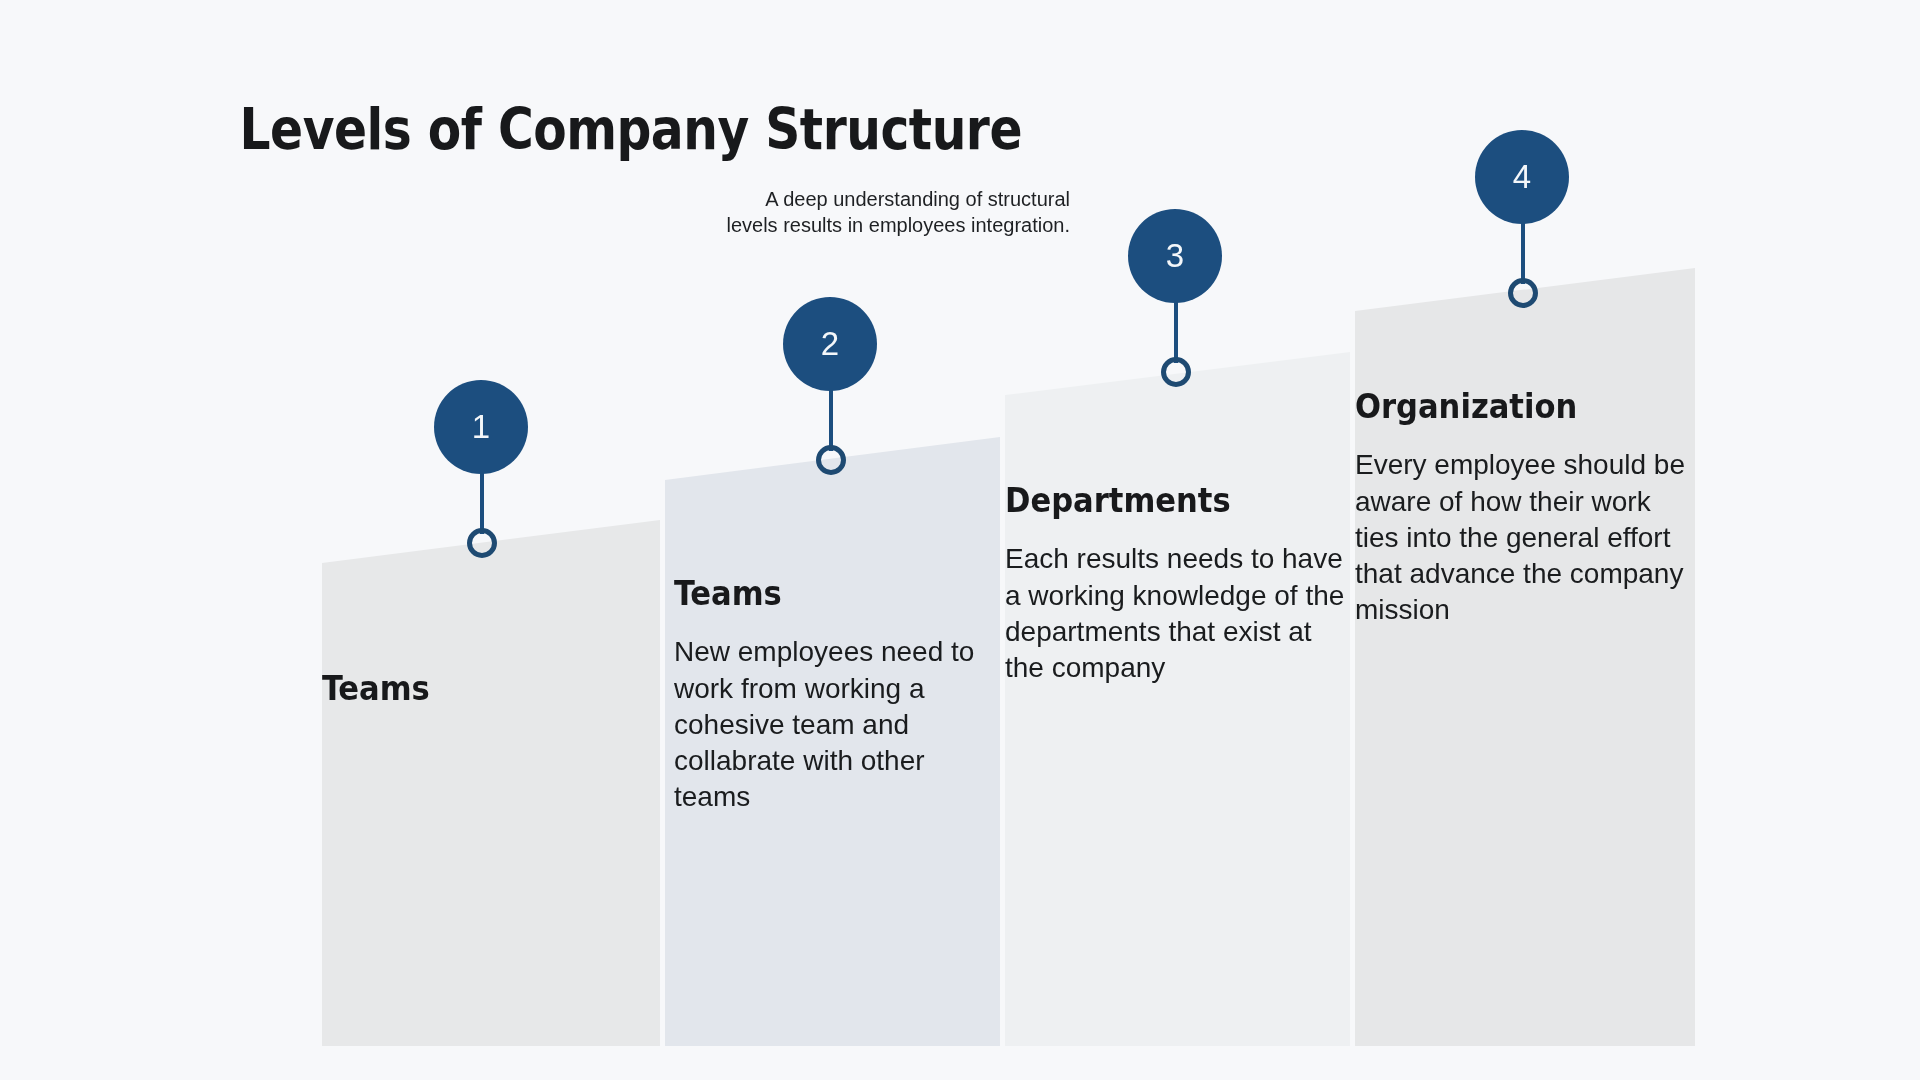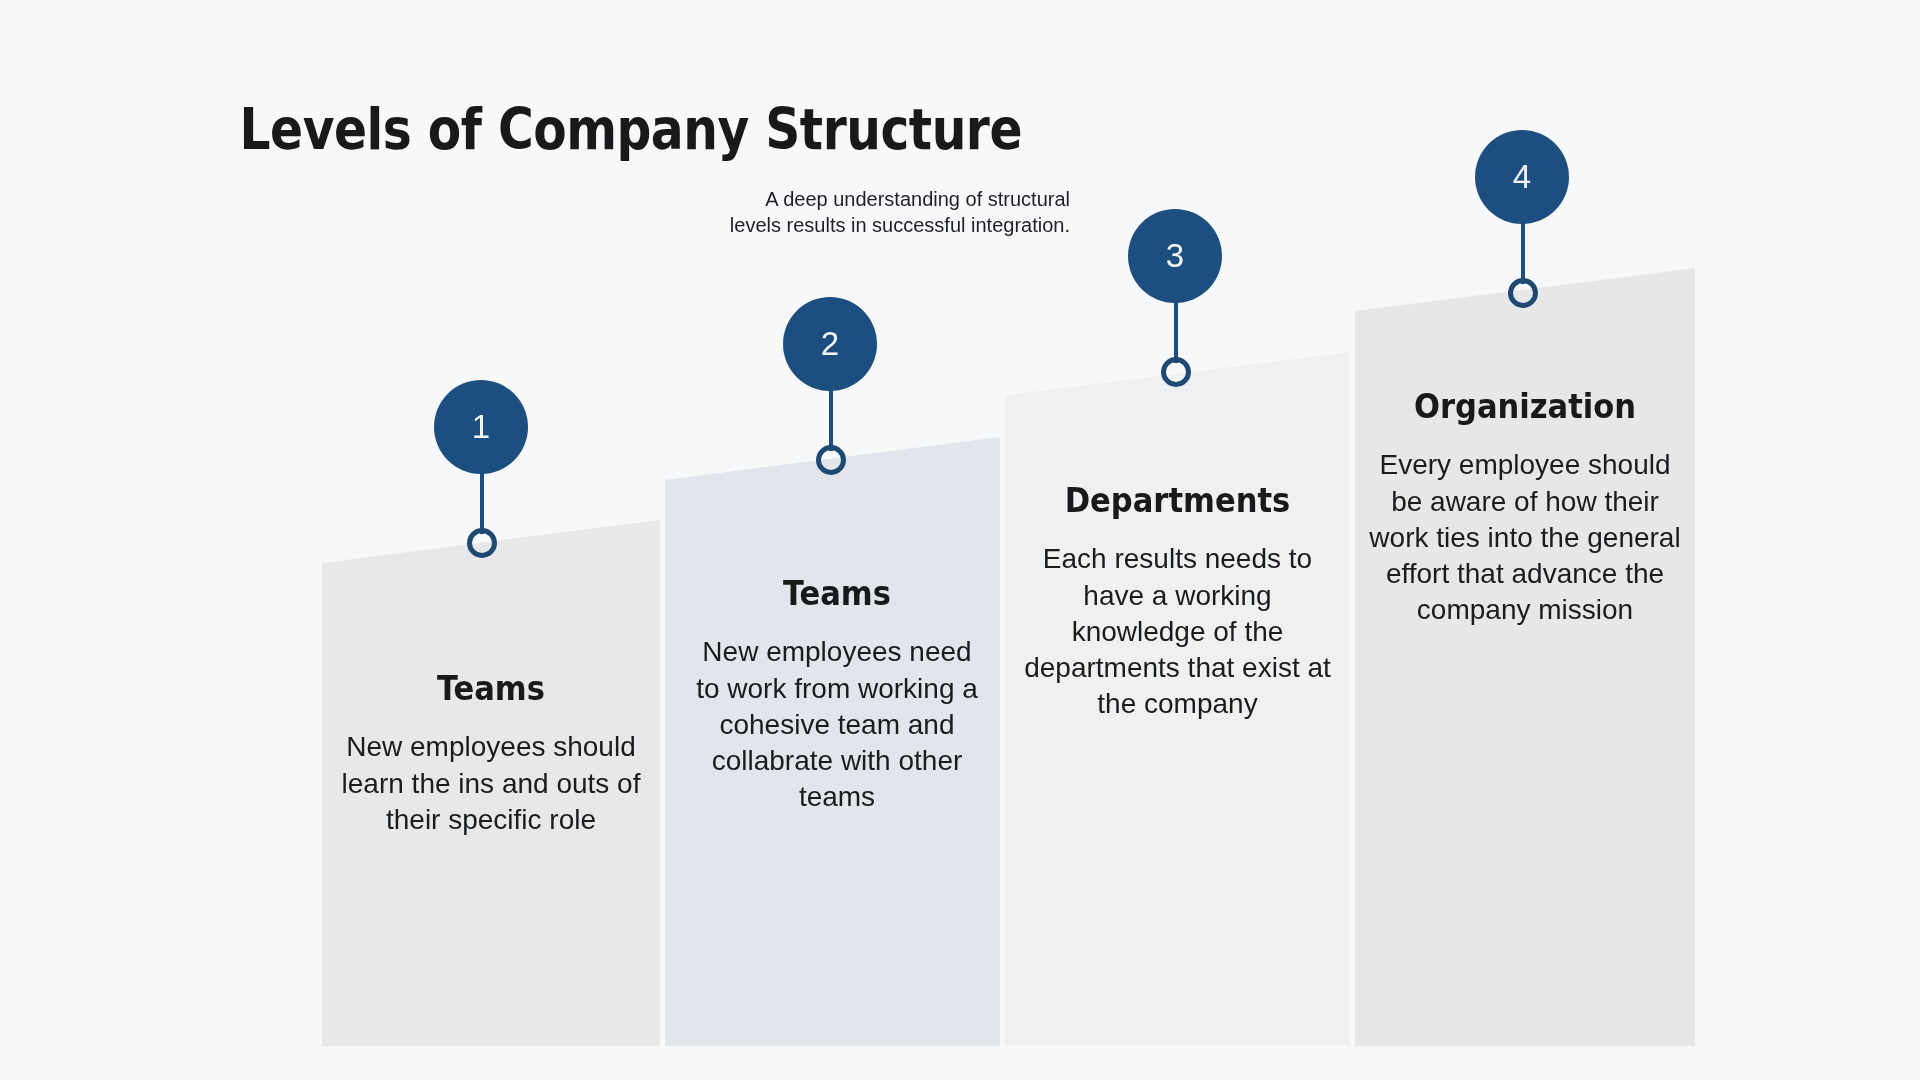--- a/index.html
+++ b/index.html
@@ -39,22 +39,22 @@
     position:absolute;
     bottom:34px;
   }
   .col .shape {
     position:absolute;
     inset:0;
   }
   .col .body {
     position:absolute;
     left:0; right:0;
-    padding:0 14px;
-    text-align:center;
+    padding:0 0;
+    text-align:left;
   }
   .col .heading {
     font-family:"DejaVu Sans Condensed","Liberation Sans","Liberation Sans Narrow", sans-serif;
     font-weight:bold;
     font-size:34px;
     color:#18191B;
     line-height:1.1;
     white-space:nowrap;
   }
   .col .desc {
@@ -95,33 +95,32 @@
     background:transparent;
   }
 </style>
 </head>
 <body style="background: rgb(247, 248, 250);">
 
 <div id="header">
   <div id="title">Levels of Company Structure</div>
   <div id="subtitle">
     <div>A deep understanding of structural</div>
-    <div>levels results in successful integration.</div>
+    <div>levels results in employees integration.</div>
   </div>
 </div>
 
 <div id="chart">
 
   <div class="col" style="left:322px; width:338px; height:526px;">
     <svg class="shape" viewBox="0 0 338 526" preserveAspectRatio="none">
       <polygon points="0,43 338,0 338,526 0,526" fill="#E7E8E9"></polygon>
     </svg>
     <div class="body" style="top:150px;">
       <div class="heading">Teams</div>
-      <div class="desc">New employees should learn the ins and outs of their specific role</div>
     </div>
   </div>
 
   <div class="col" style="left:665px; width:335px; height:609px;">
     <svg class="shape" viewBox="0 0 335 609" preserveAspectRatio="none">
       <polygon points="0,43 335,0 335,609 0,609" fill="#E2E6EC"></polygon>
     </svg>
     <div class="body" style="top:138px;margin-left:9px;">
       <div class="heading">Teams</div>
       <div class="desc">New employees need to work from working a cohesive team and collabrate with other teams</div>

